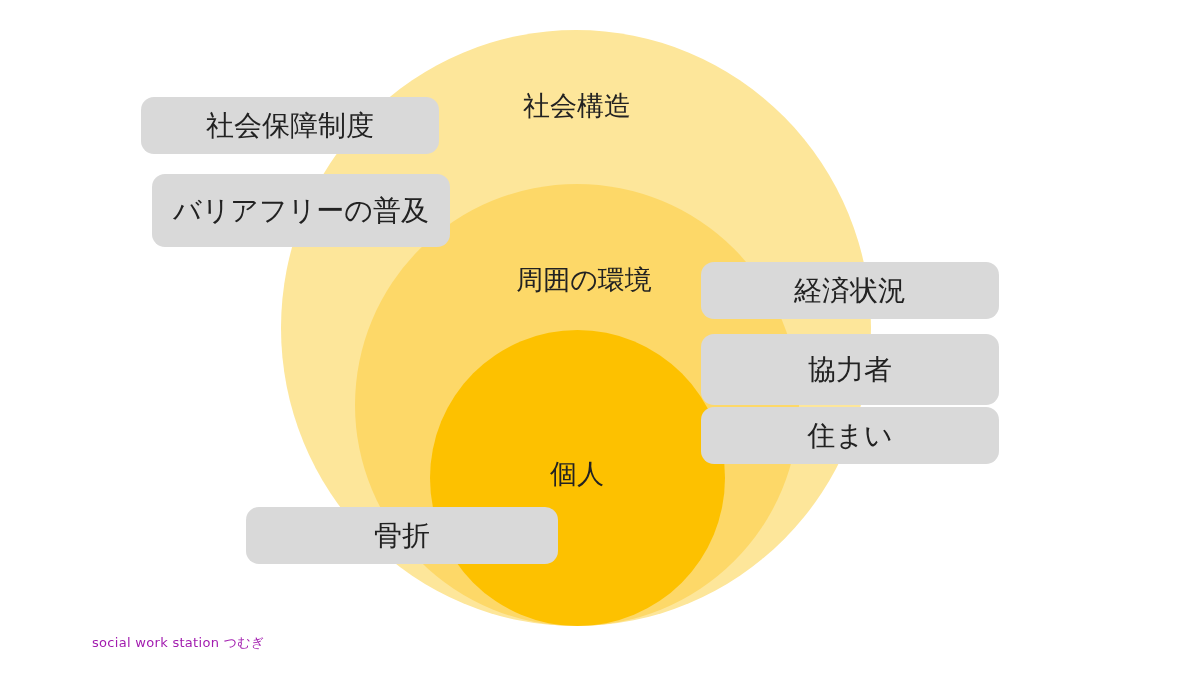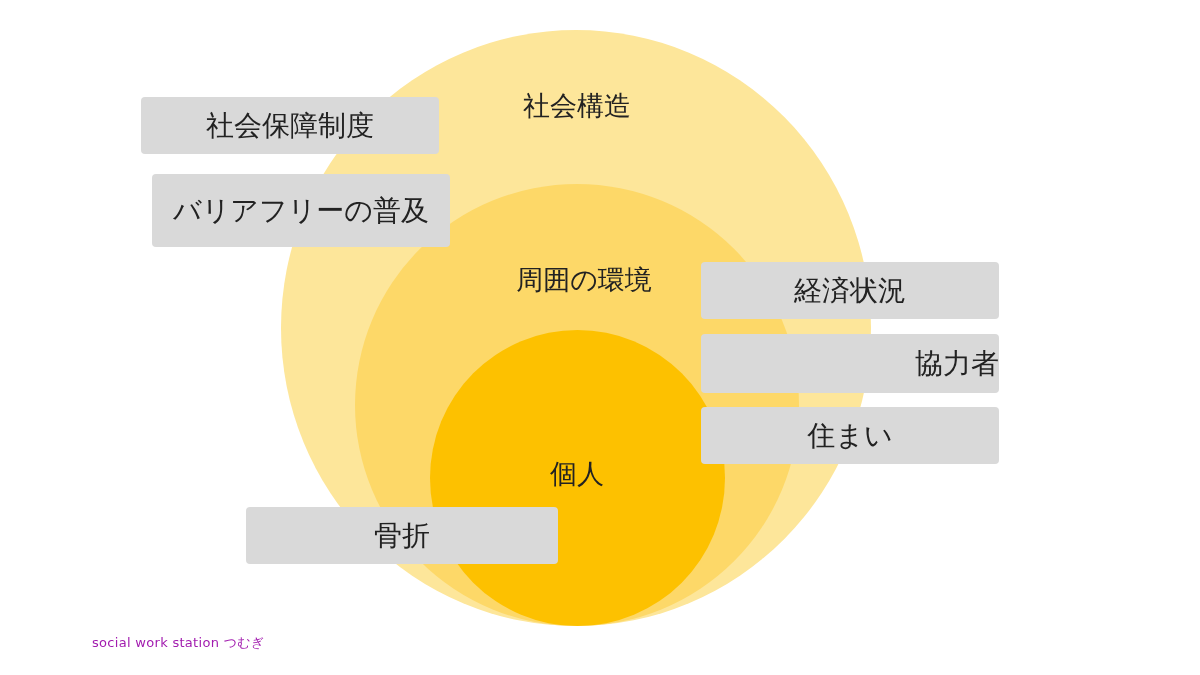--- a/index.html
+++ b/index.html
@@ -6,26 +6,26 @@
   body { width: 1200px; height: 675px; background: #ffffff; position: relative; overflow: hidden;
          font-family: "DejaVu Sans", "Liberation Sans", sans-serif; }
   .circle { position: absolute; border-radius: 50%; }
   .c-outer { left: 281px; top: 30px; width: 590px; height: 596px; background: #fde69a; }
   .c-mid { left: 355px; top: 184px; width: 444px; height: 442px; background: #fdd868; }
   .c-inner { left: 430px; top: 330px; width: 295px; height: 296px; background: #fdc100; }
   .layer-label { position: absolute; font-size: 27px; color: #222; transform: translateX(-50%); white-space: nowrap; }
   .lbl-outer { left: 577px; top: 88px; }
   .lbl-mid { left: 577px; top: 262px; margin-left: 7px; }
   .lbl-inner { left: 577px; top: 456px; }
-  .factor { position: absolute; background: #d9d9d9; border-radius: 4px; display: flex; align-items: center;
+  .factor { position: absolute; background: #d9d9d9; border-radius: 13px; display: flex; align-items: center;
             justify-content: center; font-size: 28px; color: #222; white-space: nowrap; }
   .f1 { left: 141px; top: 97px; width: 298px; height: 57px; }
   .f2 { left: 152px; top: 174px; width: 298px; height: 73px; font-family: Liberation Mono, monospace; }
   .f3 { left: 701px; top: 262px; width: 298px; height: 57px; }
-  .f4 { left: 701px; top: 334px; width: 298px; height: 59px; justify-content: flex-end; }
+  .f4 { left: 701px; top: 334px; width: 298px; height: 71px; }
   .f5 { left: 701px; top: 407px; width: 298px; height: 57px; align-items: center; }
   .f6 { left: 246px; top: 507px; width: 312px; height: 57px; }
   .credit { position: absolute; left: 92px; top: 634px; font-size: 13px; color: #a21caf; letter-spacing: 0.3px; }
 </style>
 </head>
 <body>
 
 <div class="circle c-outer"></div>
 <div class="circle c-mid"></div>
 <div class="circle c-inner"></div>

